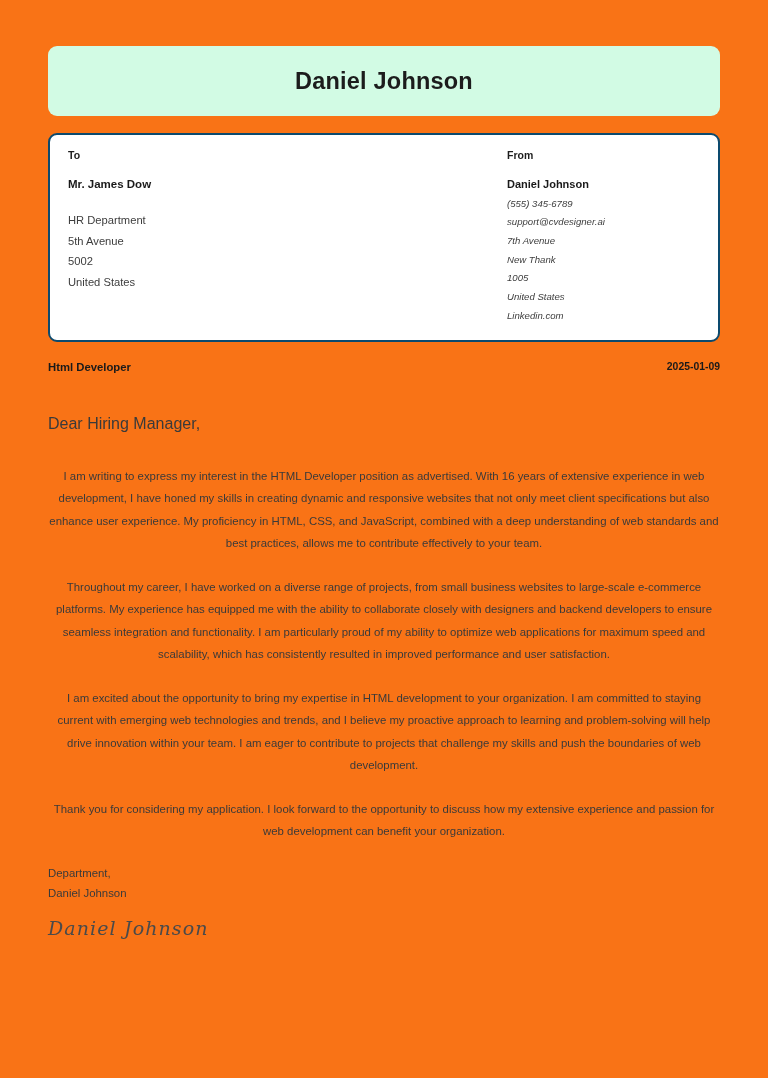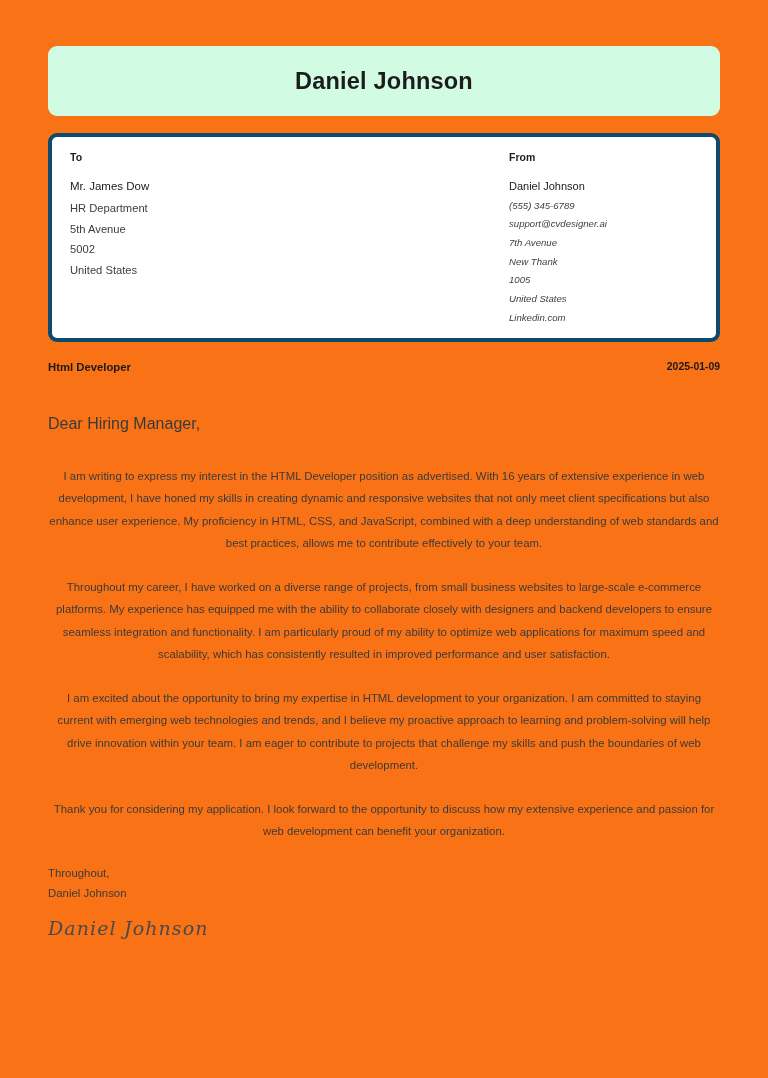--- a/index.html
+++ b/index.html
@@ -42,44 +42,44 @@
     letter-spacing: 0.2px;
   }
 
   
   .address-card {
     position: absolute;
     left: 48px;
     top: 133px;
     width: 672px;
     height: 209px;
-    border: 4px solid #0c4a6e;
+    border: 2px solid #0c4a6e;
     border-radius: 9px;
     box-sizing: border-box;
     background: #ffffff;
   }
   .addr-col {
     position: absolute;
     top: 14px;
   }
   .addr-col.to   { left: 18px;  width: 300px; }
   .addr-col.from { left: 457px; width: 210px; }
 
   .addr-heading {
     font-size: 10.5px;
     font-weight: bold;
     color: #1e1e1e;
     margin: 0 0 14px 0;
     line-height: 1.2;
   }
   .addr-name {
     font-size: 11.5px;
-    font-weight: normal;
+    font-weight: bold;
     color: #1a1a1a;
-    margin: 0 0 3px 0;
+    margin: 0 0 17px 0;
     line-height: 1.55;
   }
   .addr-line {
     font-size: 11.2px;
     color: #3d3d3d;
     line-height: 1.82;
   }
   .addr-col.from .addr-name { font-size: 11px; margin-bottom: 2px; }
   .addr-col.from .addr-line {
     font-size: 9.6px;
@@ -188,19 +188,19 @@
 
   <div class="letter-body">
     <p class="salutation">Dear Hiring Manager,</p>
 
     <p class="body-par">I am writing to express my interest in the HTML Developer position as advertised. With 16 years of extensive experience in web development, I have honed my skills in creating dynamic and responsive websites that not only meet client specifications but also enhance user experience. My proficiency in HTML, CSS, and JavaScript, combined with a deep understanding of web standards and best practices, allows me to contribute effectively to your team.</p>
     <p class="body-par">Throughout my career, I have worked on a diverse range of projects, from small business websites to large-scale e-commerce platforms. My experience has equipped me with the ability to collaborate closely with designers and backend developers to ensure seamless integration and functionality. I am particularly proud of my ability to optimize web applications for maximum speed and scalability, which has consistently resulted in improved performance and user satisfaction.</p>
     <p class="body-par">I am excited about the opportunity to bring my expertise in HTML development to your organization. I am committed to staying current with emerging web technologies and trends, and I believe my proactive approach to learning and problem-solving will help drive innovation within your team. I am eager to contribute to projects that challenge my skills and push the boundaries of web development.</p>
     <p class="body-par">Thank you for considering my application. I look forward to the opportunity to discuss how my extensive experience and passion for web development can benefit your organization.</p>
 
     <div class="closing-block">
-      <div class="closing-line">Throughout,</div>
+      <div class="closing-line">Department,</div>
       <div class="closing-line">Daniel Johnson</div>
       <div class="signature">Daniel Johnson</div>
     </div>
   </div>
 
 </div>
 
 </body></html>

